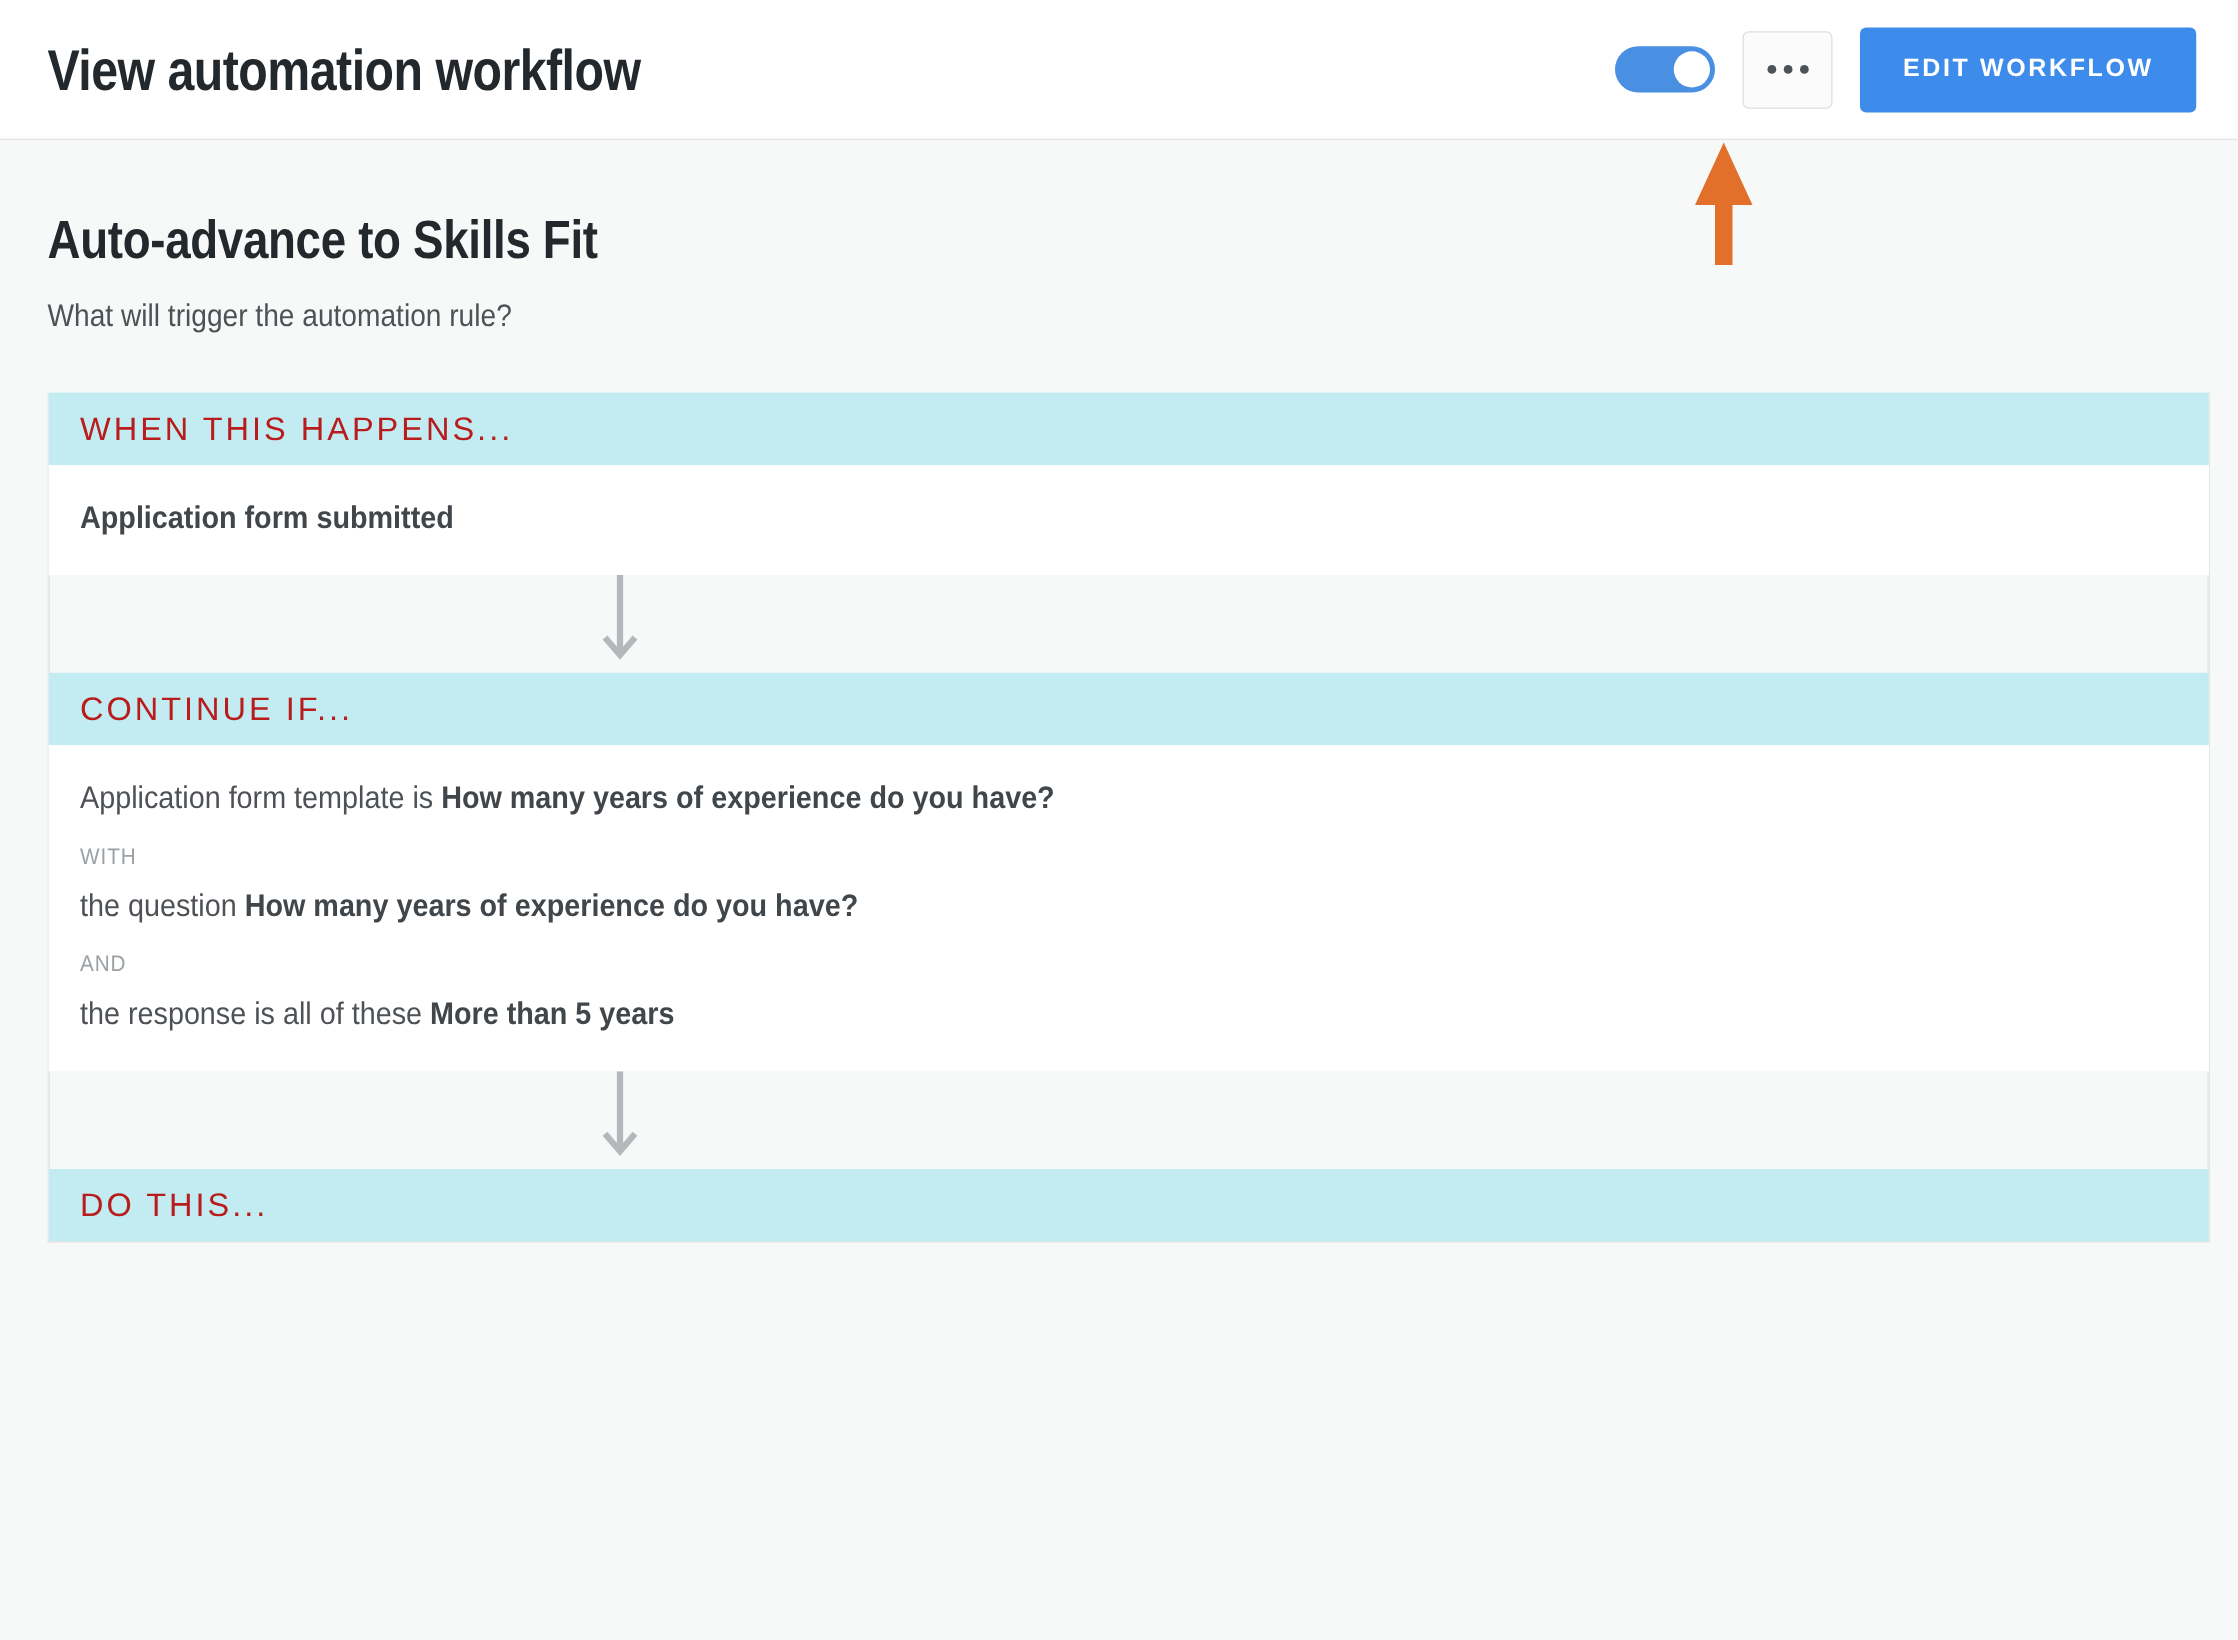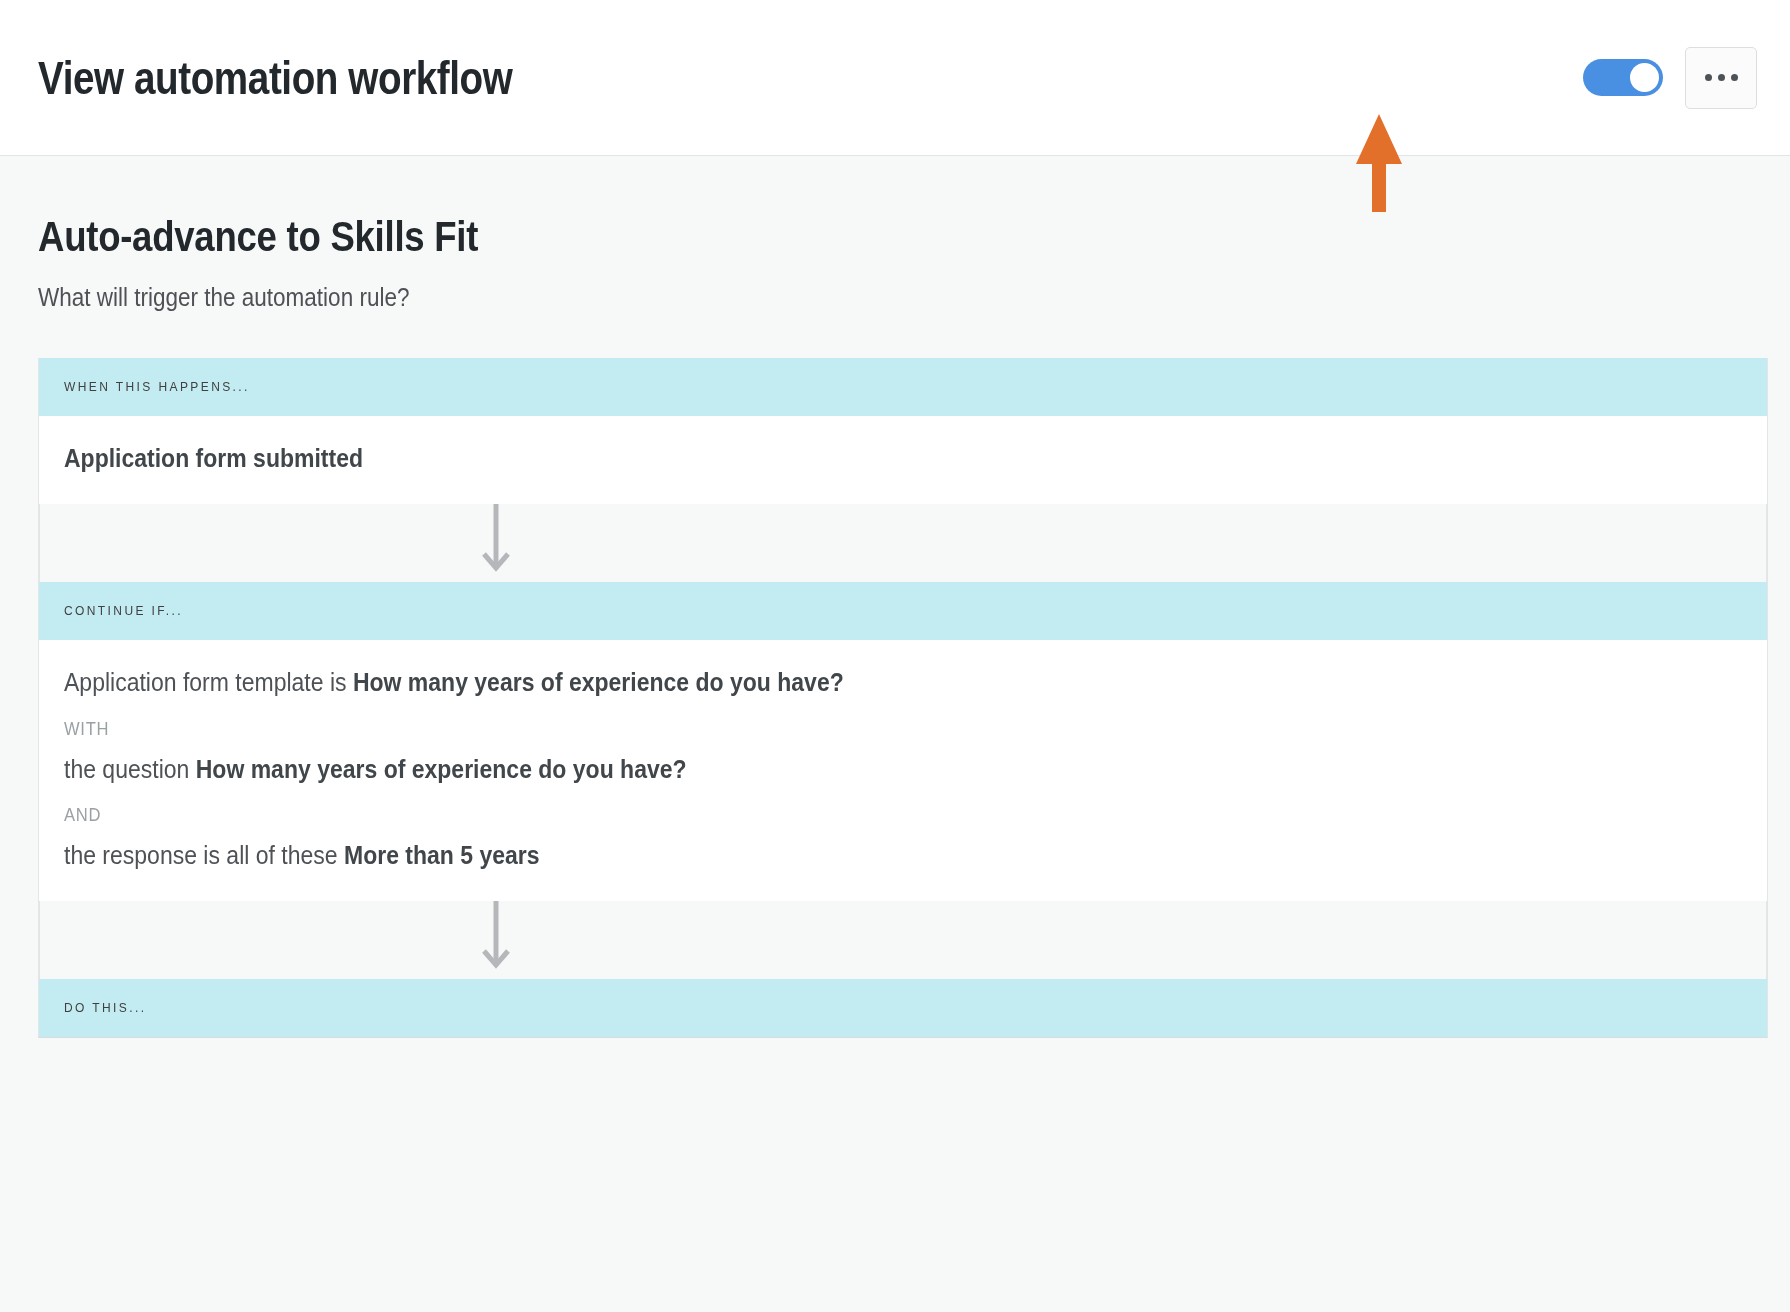--- a/index.html
+++ b/index.html
@@ -8,21 +8,21 @@
     width: 1790px;
     height: 1312px;
     background: #f7f8f8;
     font-family: "Liberation Sans", sans-serif;
     overflow: hidden;
   }
 
   
   .topbar {
     position: relative;
-    height: 156px;
+    height: 112px;
     background: #ffffff;
     border-bottom: 1px solid #e2e4e6;
     display: flex;
     align-items: center;
     padding: 0 33px 0 38px;
   }
 
   .page-title {
     font-size: 46px;
     font-weight: bold;
@@ -139,24 +139,24 @@
   }
 
   .band {
     background: #c3ecf2;
     height: 58px;
     display: flex;
     align-items: center;
     padding-left: 25px;
   }
   .band span {
-    font-size: 12px;
+    font-size: 26px;
     font-weight: normal;
     letter-spacing: 2.4px;
-    color: #404040;
+    color: #b91c1c;
     text-transform: uppercase;
   }
 
   .body {
     background: #ffffff;
     padding: 27px 25px 30px 25px;
   }
 
   .line {
     font-size: 25px;
@@ -205,20 +205,21 @@
     <div class="toggle">
       <div class="knob"></div>
     </div>
 
     <div class="more-btn">
       <i></i>
       <i></i>
       <i></i>
     </div>
 
+    <button class="edit-btn">EDIT WORKFLOW</button>
   </div>
 
   <svg class="pointer" viewBox="0 0 48 100">
     <polygon points="24,2 47,52 31,52 31,100 17,100 17,52 1,52" fill="#e2702a"></polygon>
   </svg>
 </div>
 
 <div class="content">
   <div class="rule-title">Auto-advance to Skills Fit</div>
   <div class="rule-sub">What will trigger the automation rule?</div>

